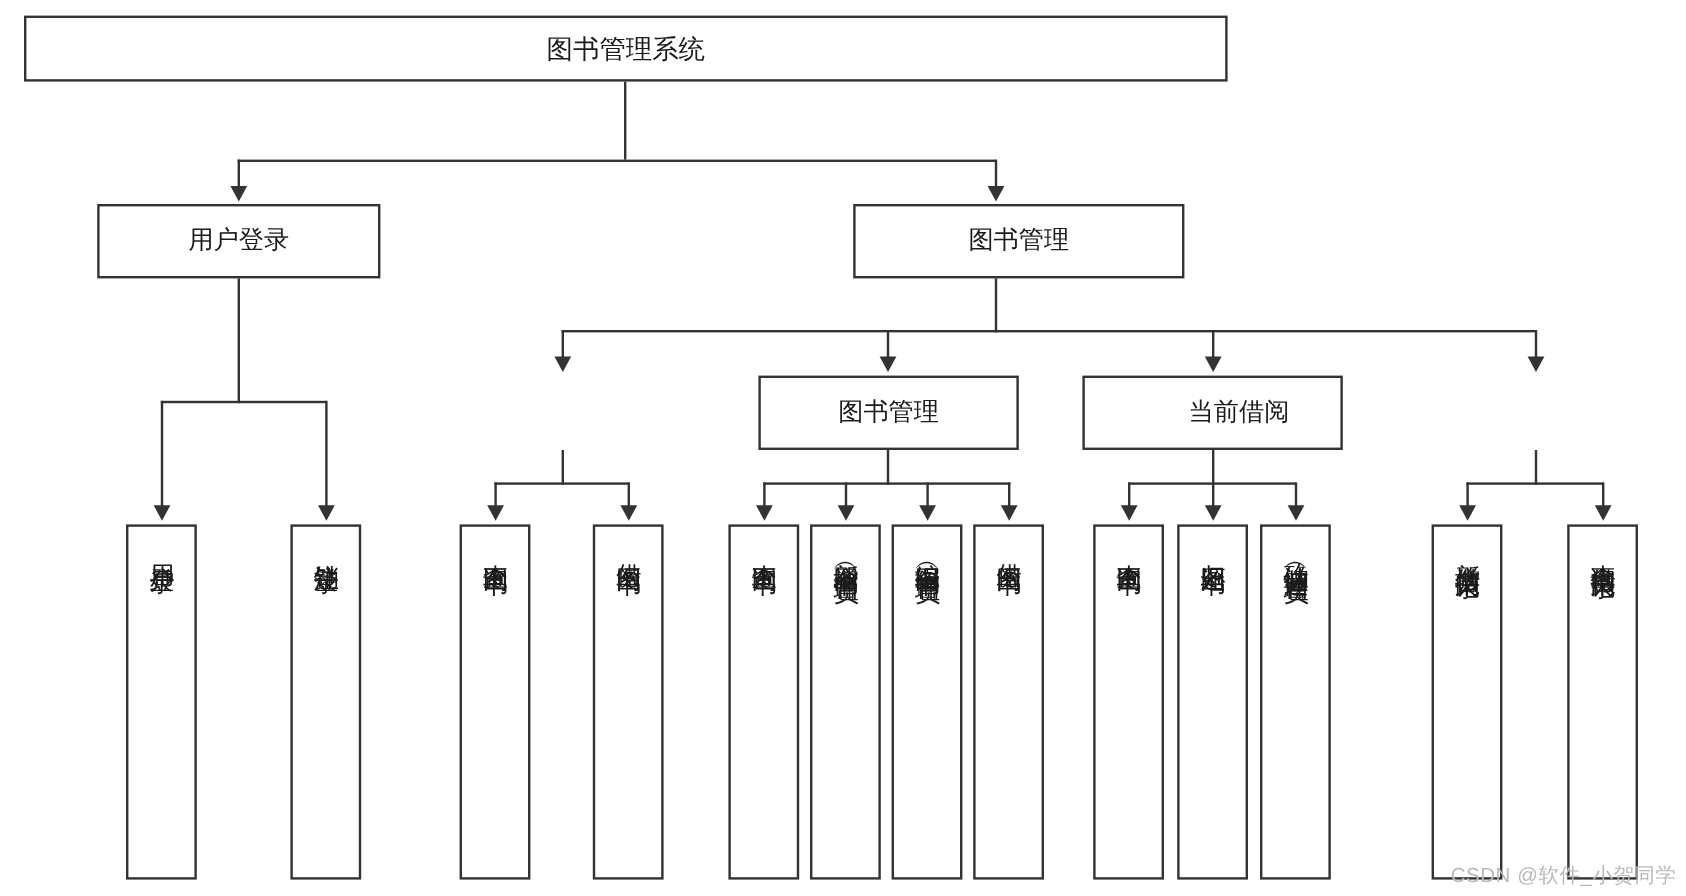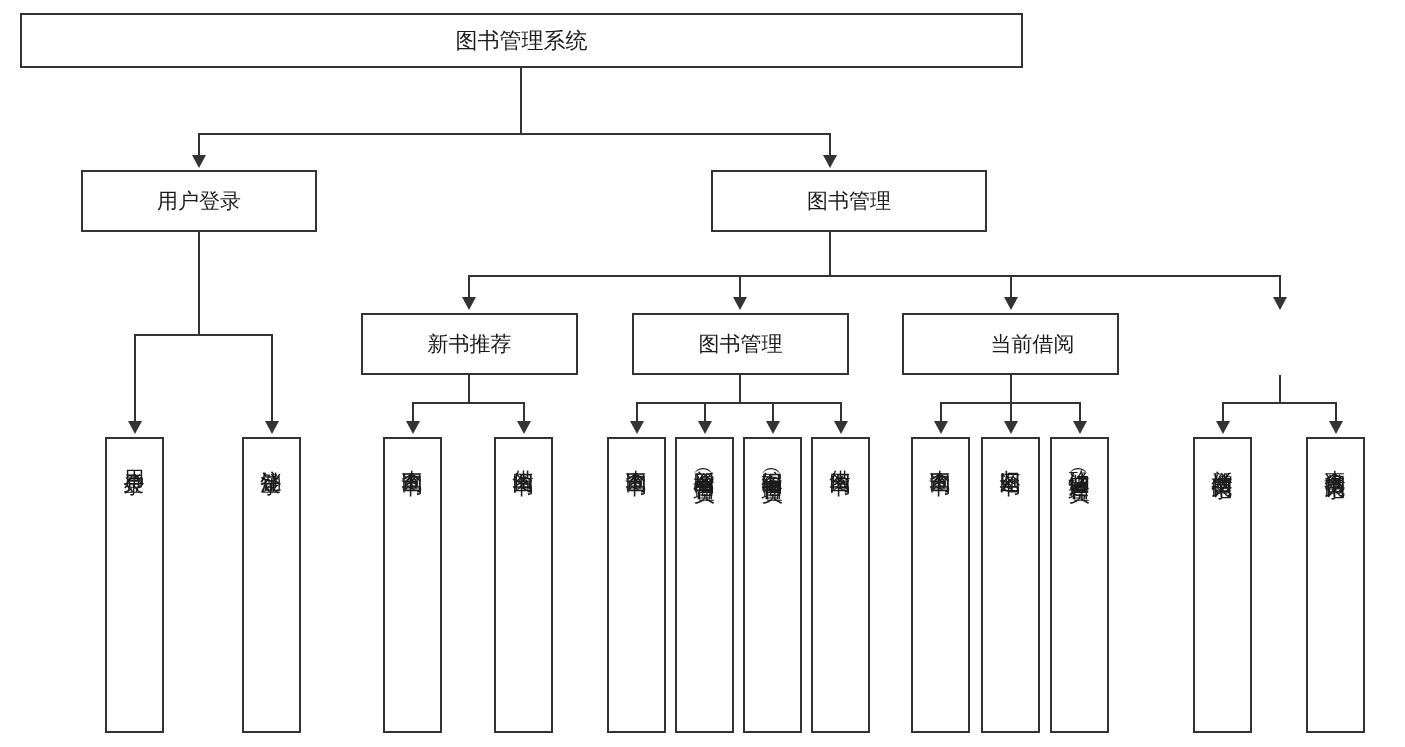--- a/index.html
+++ b/index.html
@@ -116,23 +116,20 @@
   <div class="ln hz" style="left:468px; top:275px; width:812px;"></div>
   <div class="ln v" style="left:468px; top:275px; height:24px;"></div>
   <div class="arw" style="left:462px; top:297px;"></div>
   <div class="ln v" style="left:739px; top:275px; height:24px;"></div>
   <div class="arw" style="left:733px; top:297px;"></div>
   <div class="ln v" style="left:1010px; top:275px; height:24px;"></div>
   <div class="arw" style="left:1004px; top:297px;"></div>
   <div class="ln v" style="left:1279px; top:275px; height:24px;"></div>
   <div class="arw" style="left:1273px; top:297px;"></div>
 
-  <div class="box h" style="left:361px; top:313px; width:217px; height:62px;">
-    <span class="lbl">新书推荐</span>
-  </div>
   <div class="box h" style="left:632px; top:313px; width:217px; height:62px;">
     <span class="lbl">图书管理</span>
   </div>
   <div class="box h" style="left:902px; top:313px; width:217px; height:62px;padding-left:44px;">
     <span class="lbl">当前借阅</span>
   </div>
 
   <div class="ln v" style="left:468px; top:375px; height:29px;"></div>
   <div class="ln hz" style="left:412px; top:402px; width:112px;"></div>
   <div class="ln v" style="left:412px; top:402px; height:21px;"></div>
@@ -204,14 +201,15 @@
     <span class="lbl">确认归还（管理员）</span>
   </div>
 
   <div class="box v" style="left:1193px; top:437px; width:59px; height:296px;">
     <span class="lbl">新增借阅记录</span>
   </div>
   <div class="box v" style="left:1306px; top:437px; width:59px; height:296px;">
     <span class="lbl">查询借阅记录</span>
   </div>
 
+  <div id="watermark">CSDN @软件_小贺同学</div>
 
 </div>
 
 </body></html>

